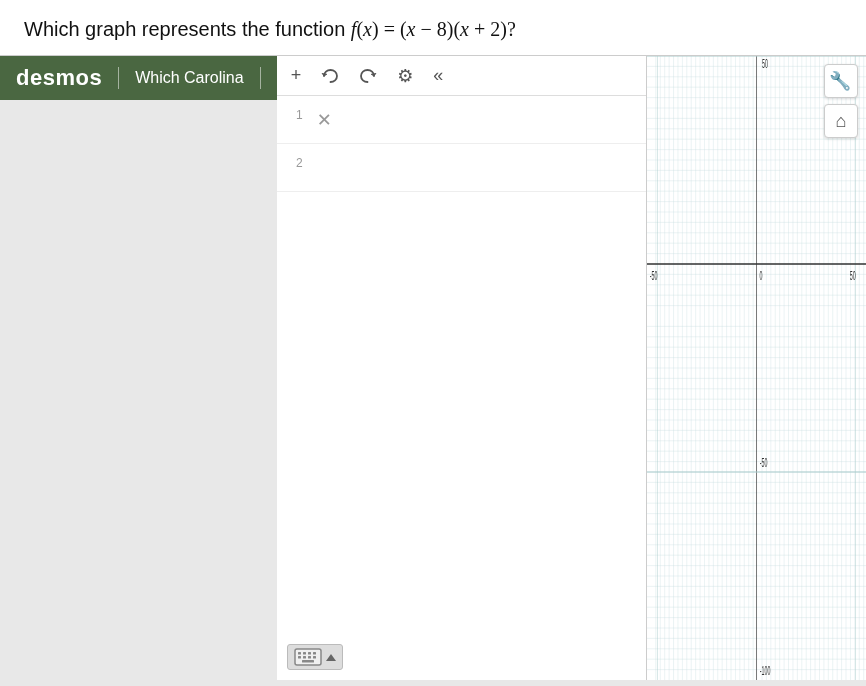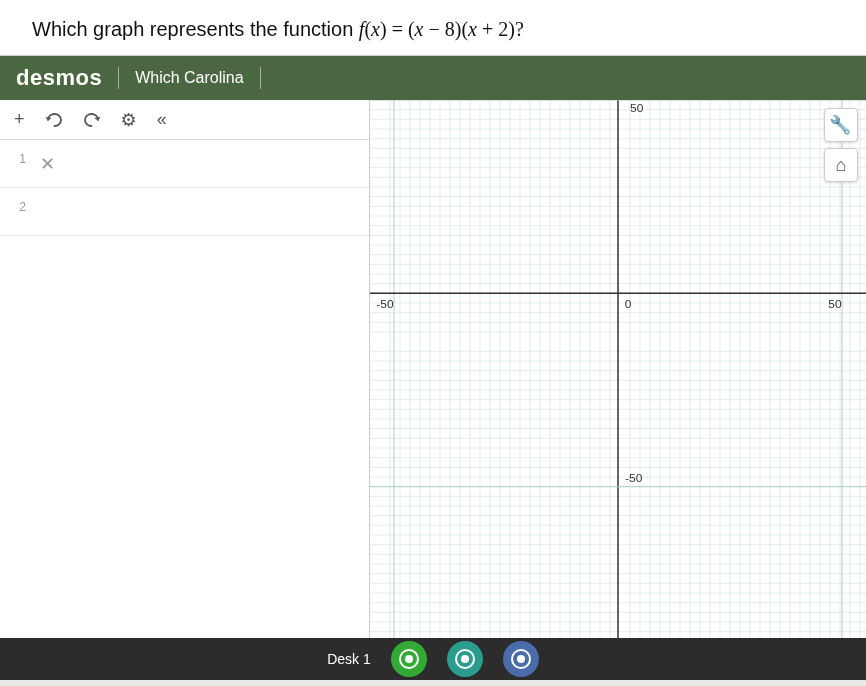--- a/index.html
+++ b/index.html
@@ -8,30 +8,29 @@
       height: 686px;
       background: #e8e8e8;
       font-family: Arial, sans-serif;
       overflow: hidden;
       position: relative;
     }
 
     
     .question-area {
       background: white;
-      padding: 18px 24px 14px 32px;
+      padding: 18px 24px 14px 24px;
       font-size: 20px;
       color: #111;
       border-bottom: 1px solid #ccc;
     }
 
     
     .app-container {
       display: flex;
-      flex-direction: column;
       width: 100%;
       height: calc(686px - 62px);
       position: relative;
     }
 
     
     .desmos-header {
       background: #4a6741;
       display: flex;
       align-items: center;
@@ -449,35 +448,14 @@
           🔧
         </button>
         <button class="graph-tool-btn" title="Home">
           ⌂
         </button>
       </div>
     </div>
 
   </div>
 
-  <div class="bottom-bar">
-    <span style="color:white; font-size:14px;">Desk 1</span>
-    <div class="bottom-icon green">
-      <svg width="22" height="22" viewBox="0 0 22 22" fill="none">
-        <circle cx="11" cy="11" r="9" stroke="white" stroke-width="2"></circle>
-        <circle cx="11" cy="11" r="4" fill="white"></circle>
-      </svg>
-    </div>
-    <div class="bottom-icon teal">
-      <svg width="22" height="22" viewBox="0 0 22 22" fill="none">
-        <circle cx="11" cy="11" r="9" stroke="white" stroke-width="2"></circle>
-        <circle cx="11" cy="11" r="4" fill="white"></circle>
-      </svg>
-    </div>
-    <div class="bottom-icon blue">
-      <svg width="22" height="22" viewBox="0 0 22 22" fill="none">
-        <circle cx="11" cy="11" r="9" stroke="white" stroke-width="2"></circle>
-        <circle cx="11" cy="11" r="4" fill="white"></circle>
-      </svg>
-    </div>
-  </div>
 
 </div>
 
 </body></html>

